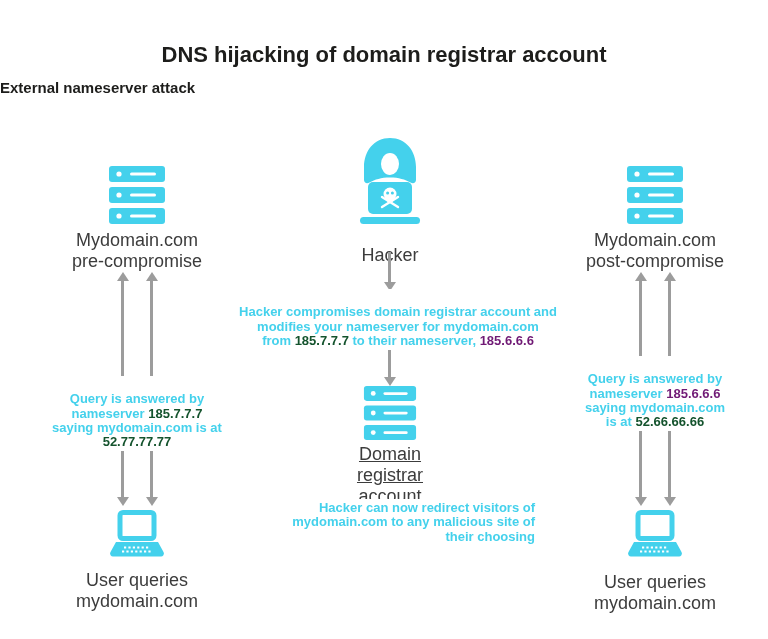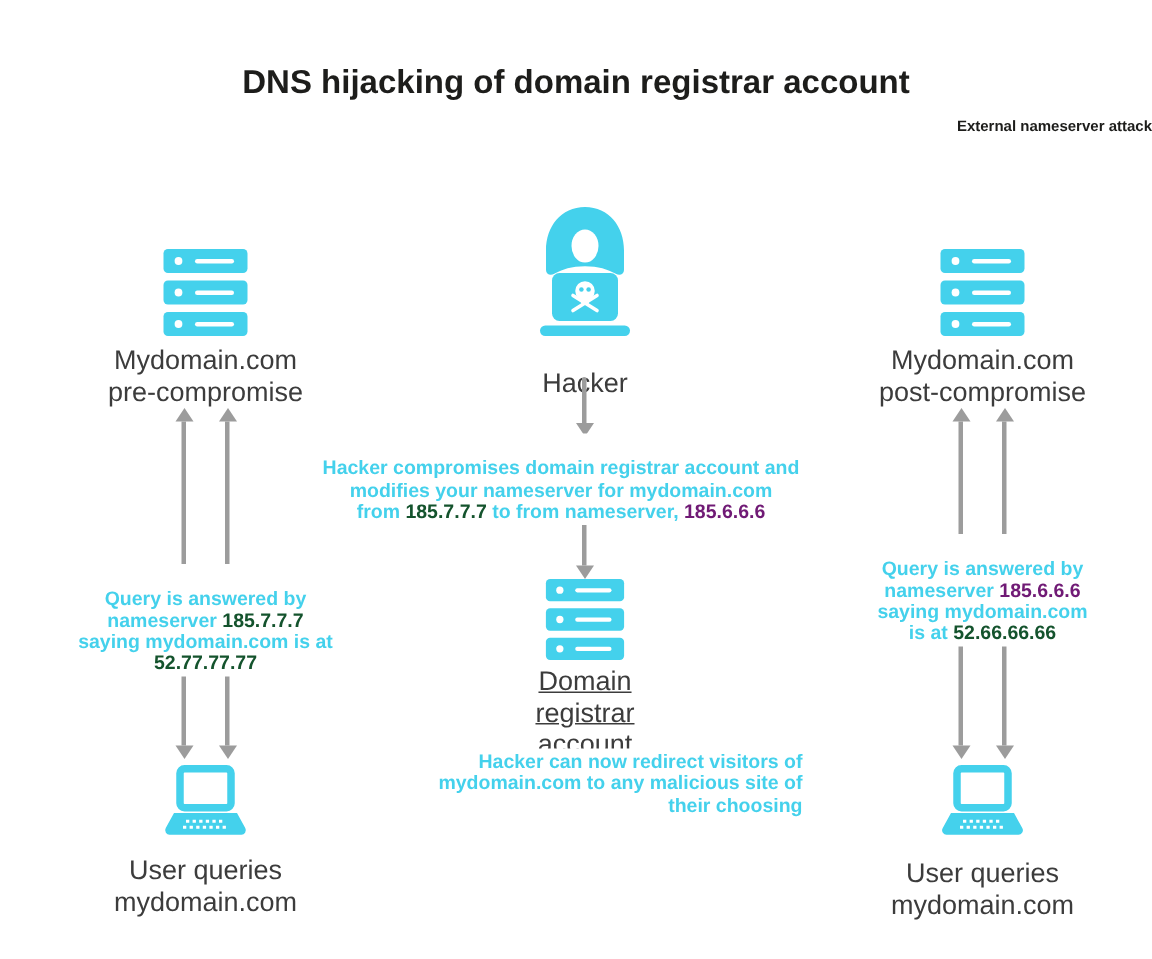--- a/index.html
+++ b/index.html
@@ -6,22 +6,22 @@
   .canvas {
     position:relative; width:768px; height:639px; background:#ffffff;
     font-family:"Liberation Sans", sans-serif; overflow:hidden;
   }
   .abs { position:absolute; }
   .title {
     left:0; right:0; top:30px; text-align:center;
     font-size:22px; font-weight:bold; color:#1d1d1b;margin-top:12px;
   }
   .subtitle {
-    left:0; right:0; top:79px; text-align:right;
-    font-size:10px; font-weight:bold; color:#1d1d1b;padding-left:28px;
+    left:0; right:0; top:79px; text-align:left;
+    font-size:15px; font-weight:bold; color:#1d1d1b;
   }
   .icon-label {
     font-size:18px; color:#3c3c3c; text-align:center;
     white-space:pre-line; line-height:1.18;
   }
   .note {
     font-size:13px; font-weight:bold; text-align:center;
     white-space:pre-line; line-height:1.1; color:#44d1ec;
     background:#ffffff; z-index:2; padding:2px 0;
   }
@@ -47,21 +47,21 @@
   .p-left-server-label { left:57px;  top:230px; width:160px; }
   .p-left-arrow-a  { left:121px; top:281px; height:216px; }
   .p-left-arrow-b  { left:150px; top:281px; height:216px; }
   .p-left-note     { left:52px;  top:376px; width:170px; }
   .p-left-laptop   { left:108px; top:510px; }
   .p-left-user-label { left:57px; top:570px; width:160px; }
 
   .p-hacker        { left:348px; top:136px; }
   .p-hacker-label  { left:330px; top:245px; width:120px; }
   .p-c-arrow-1     { left:388px; top:252px; height:30px; }
-  .p-c-note-top    { left:204px; top:289px; width:340px; }
+  .p-c-note-top    { left:228px; top:289px; width:340px; }
   .p-c-arrow-2     { left:388px; top:347px; height:30px; }
   .p-c-server      { left:359px; top:386px; }
   .p-c-server-label{ left:330px; top:444px; width:120px;text-decoration:underline; }
   .p-c-note-bottom { left:245px; top:499px; width:290px;text-align:right; }
 
   .p-right-server  { left:624px; top:166px; }
   .p-right-server-label { left:575px; top:230px; width:160px; }
   .p-right-arrow-a { left:639px; top:281px; height:216px; }
   .p-right-arrow-b { left:668px; top:281px; height:216px; }
   .p-right-note    { left:567px; top:356px; width:176px; }
@@ -127,21 +127,21 @@
       <rect x="12" y="81" width="60" height="7" rx="3.5" fill="#44d1ec"></rect>
     </svg>
   </div>
   <div class="abs icon-label p-hacker-label">Hacker</div>
 
   <div class="abs arrow-v p-c-arrow-1"></div>
 
   <div class="abs note p-c-note-top">
     <span>Hacker compromises domain registrar account and
 modifies your nameserver for mydomain.com
-from </span><span class="seg-green">185.7.7.7</span><span> to from nameserver, </span><span class="seg-red">185.6.6.6</span>
+from </span><span class="seg-green">185.7.7.7</span><span> to their nameserver, </span><span class="seg-red">185.6.6.6</span>
   </div>
 
   <div class="abs arrow-v p-c-arrow-2"></div>
 
   <div class="abs p-c-server">
     <svg width="62" height="54" viewBox="0 0 62 58">
       <rect x="3" y="0" width="56" height="16" rx="3" fill="#44d1ec"></rect>
       <rect x="3" y="21" width="56" height="16" rx="3" fill="#44d1ec"></rect>
       <rect x="3" y="42" width="56" height="16" rx="3" fill="#44d1ec"></rect>
       <circle cx="13" cy="8" r="2.6" fill="#fff"></circle>

